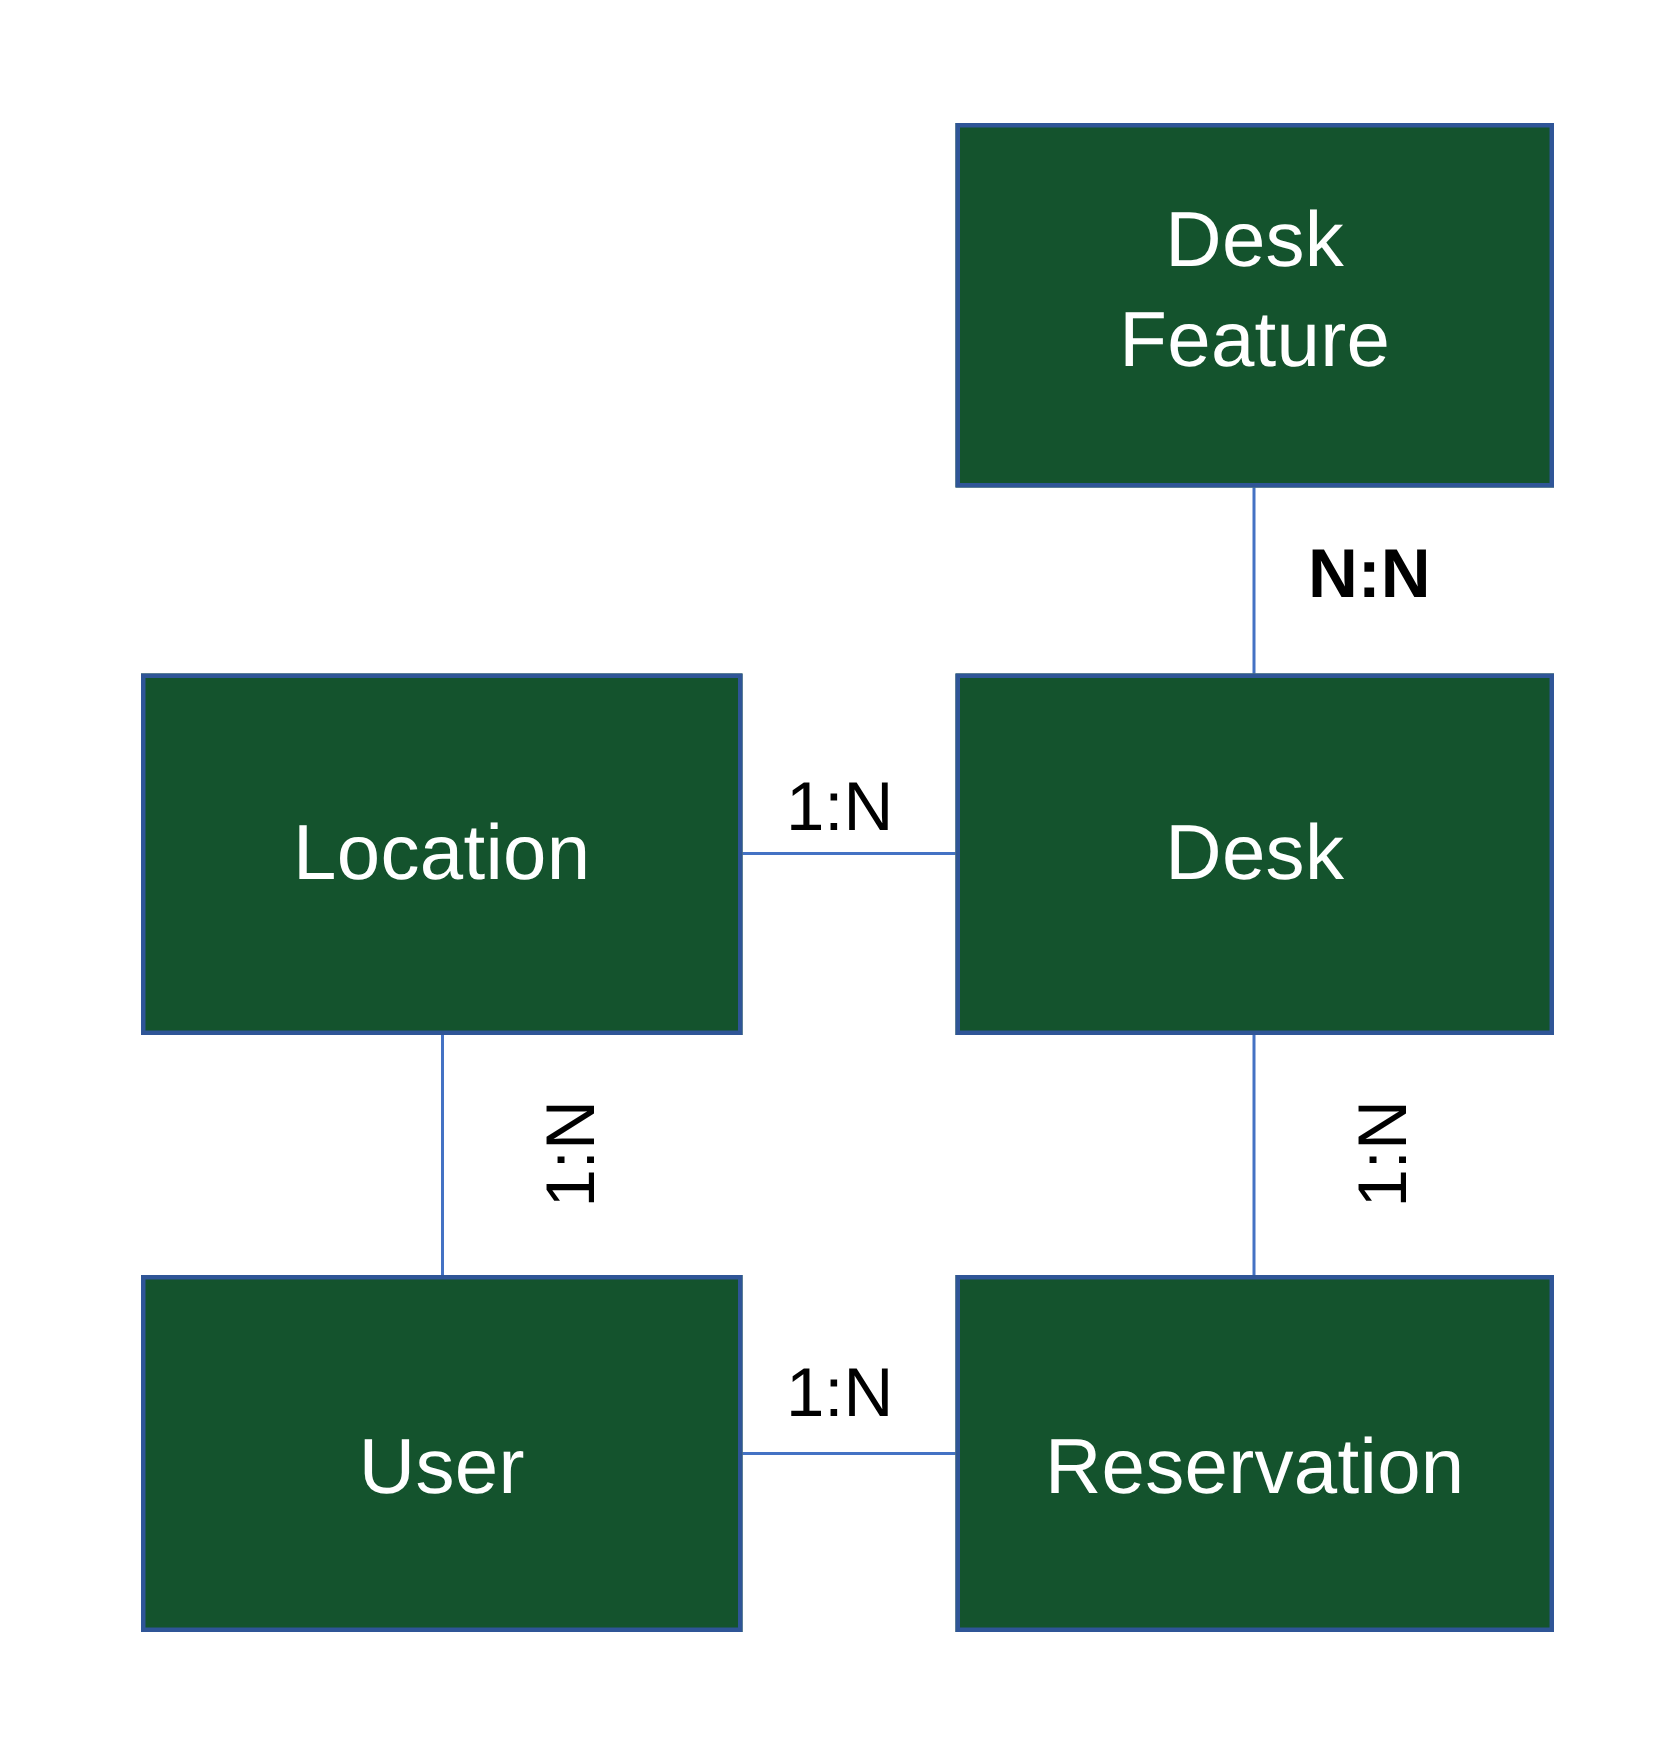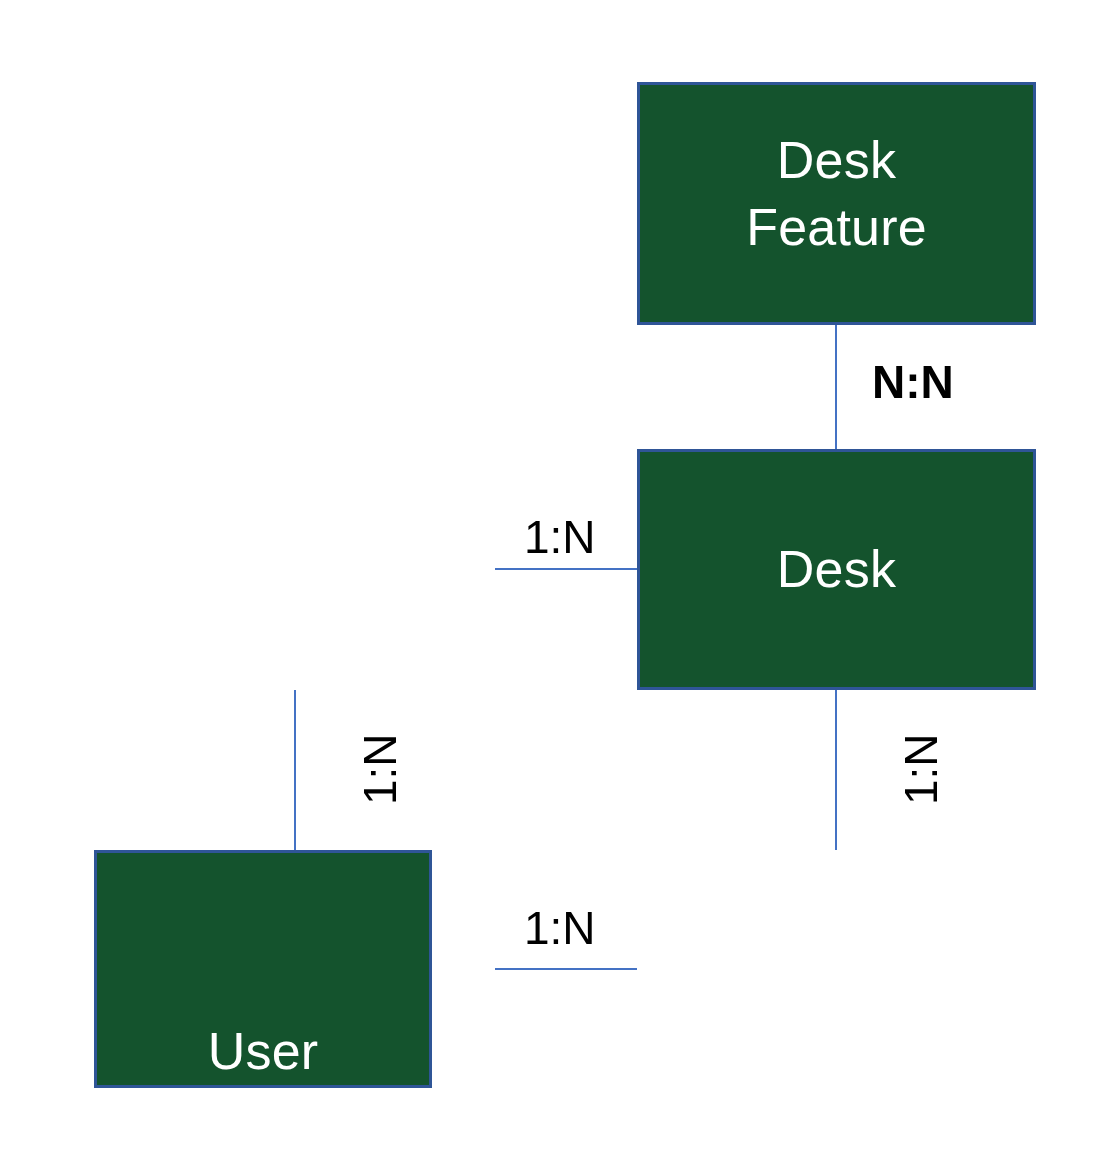--- a/index.html
+++ b/index.html
@@ -41,21 +41,21 @@
     display: block;
   }
 
   
   #box-desk-feature { left: 637px; top: 82px;  width: 399px; height: 243px; align-items: flex-start; }
   #box-desk-feature .entity-label { margin-top: 42px; }
 
   #box-location     { left: 94px;  top: 449px; width: 401px; height: 241px; }
   #box-desk         { left: 637px; top: 449px; width: 399px; height: 241px; }
 
-  #box-user         { left: 94px;  top: 850px; width: 338px; height: 238px; align-items: flex-end; }
+  #box-user         { left: 94px;  top: 850px; width: 401px; height: 238px; align-items: flex-start; }
   #box-user .entity-label { margin-top: 92px; }
 
   #box-reservation  { left: 637px; top: 850px; width: 399px; height: 238px; align-items: flex-start; }
   #box-reservation .entity-label { margin-top: 92px; }
 
   
   .conn {
     position: absolute;
     background: #4472C4;
   }
@@ -112,23 +112,29 @@
 
   <span class="card-label vertical" id="label-1n-desk-reservation">1:N</span>
 
   <span class="card-label" id="label-1n-user-reservation">1:N</span>
 
   <div class="entity" id="box-desk-feature">
     <span class="entity-label">Desk
 Feature</span>
   </div>
 
+  <div class="entity" id="box-location">
+    <span class="entity-label">Location</span>
+  </div>
 
   <div class="entity" id="box-desk">
     <span class="entity-label">Desk</span>
   </div>
 
   <div class="entity" id="box-user">
     <span class="entity-label">User</span>
   </div>
 
+  <div class="entity" id="box-reservation">
+    <span class="entity-label">Reservation</span>
+  </div>
 
 </div>
 
 </body></html>

